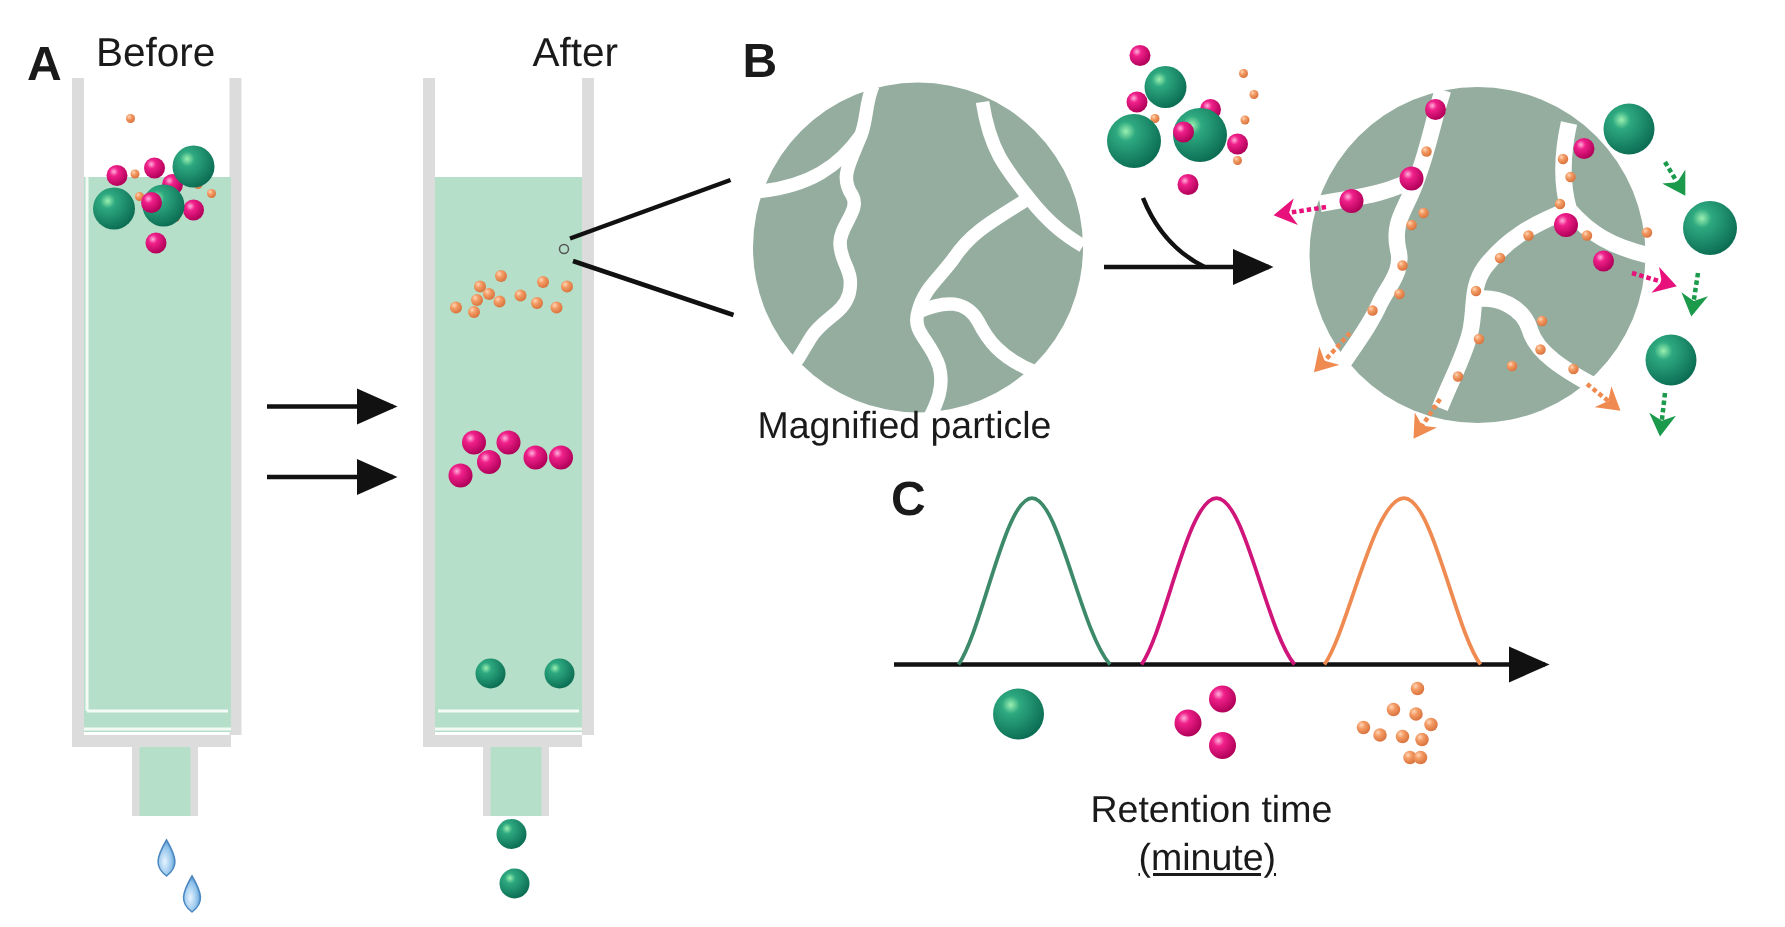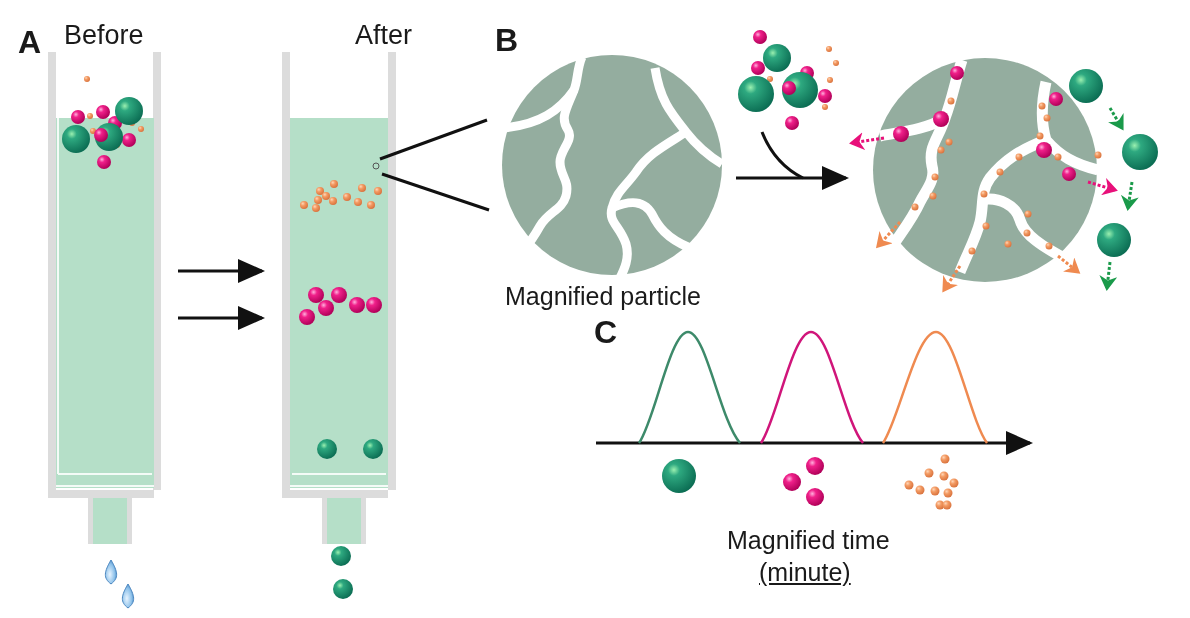--- a/index.html
+++ b/index.html
@@ -246,17 +246,17 @@
       <circle cx="940" cy="505" r="4.5" fill="url(#gOrange)"></circle>
       <circle cx="947" cy="505" r="4.5" fill="url(#gOrange)"></circle>
     </g>
   </svg>
 
   
   <div class="txt panel-label" style="left:18px; top:26px;">A</div>
   <div class="txt col-title" style="left:64px; top:22px;">Before</div>
   <div class="txt col-title" style="left:312px; top:22px;margin-left:43px;">After</div>
   <div class="txt panel-label" style="left:495px; top:24px;">B</div>
-  <div class="txt caption" style="left:505px; top:284px;">Magnified particle</div>
+  <div class="txt caption" style="left:505px; top:272px;">Magnified particle</div>
   <div class="txt panel-label" style="left:594px; top:316px;">C</div>
-  <div class="txt caption" style="left:727px; top:528px;">Magnified time</div>
+  <div class="txt caption" style="left:727px; top:528px;">Retention time</div>
   <div class="txt caption" style="left:759px; top:560px;text-decoration:underline;">(minute)</div>
 </div>
 
 </body></html>

